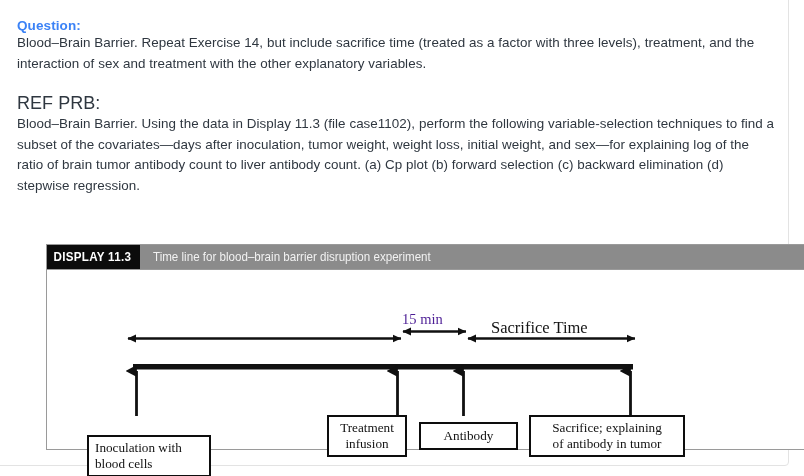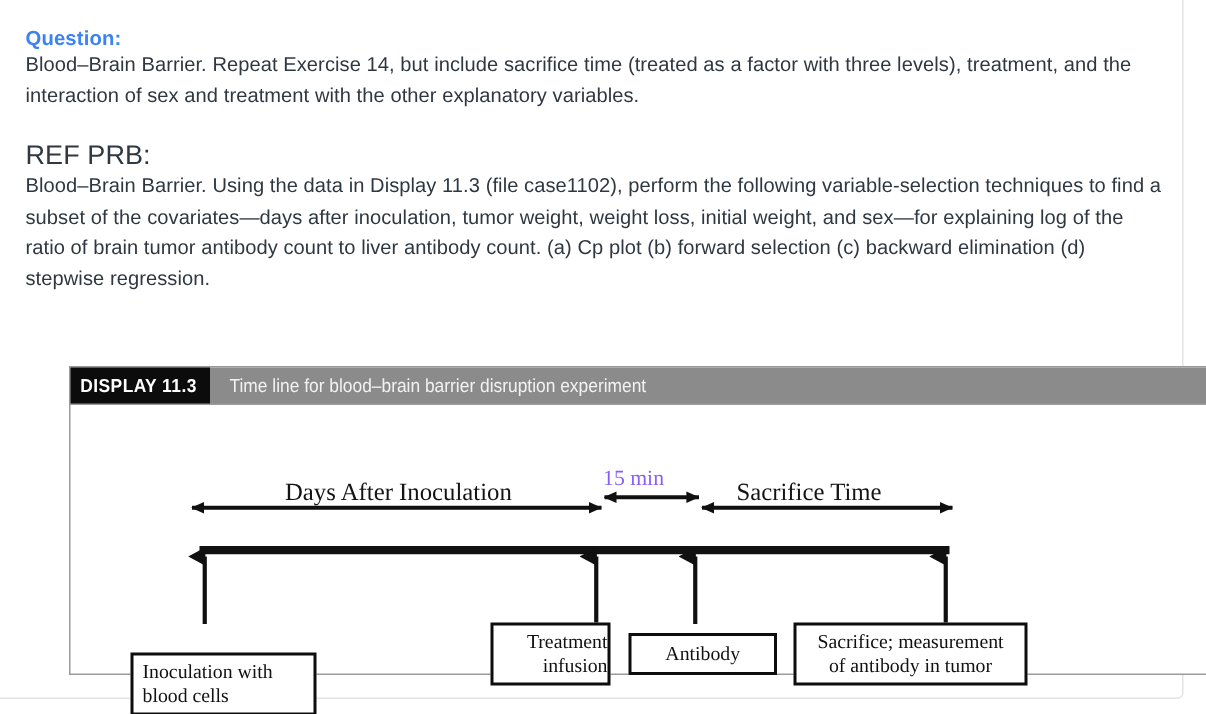--- a/index.html
+++ b/index.html
@@ -132,21 +132,21 @@
     font-family: "Liberation Serif", serif;
     font-size: 16.5px;
     color: #141414;
     white-space: nowrap;
   }
 
   .minlabel {
     position: absolute;
     font-family: "Liberation Serif", serif;
     font-size: 14.5px;
-    color: #8b5cf6;
+    color: #4c1d95;
     white-space: nowrap;
   }
 
   .evt-box {
     position: absolute;
     border: 2px solid #0d0d0d;
     background: #ffffff;
     box-sizing: border-box;
     font-family: "Liberation Serif", serif;
     font-size: 13.2px;
@@ -208,40 +208,39 @@
         <line x1="421" y1="68.5" x2="588" y2="68.5" stroke="#101010" stroke-width="2.6" marker-start="url(#ahL)" marker-end="url(#ahR)"></line>
 
         <rect x="86" y="94" width="500" height="5.5" fill="#111111"></rect>
 
         <line x1="89.5" y1="146" x2="89.5" y2="101" stroke="#101010" stroke-width="2.8" marker-end="url(#ahUp)"></line>
         <line x1="350.5" y1="146" x2="350.5" y2="101" stroke="#101010" stroke-width="2.8" marker-end="url(#ahUp)"></line>
         <line x1="416.5" y1="146" x2="416.5" y2="101" stroke="#101010" stroke-width="2.8" marker-end="url(#ahUp)"></line>
         <line x1="583.5" y1="146" x2="583.5" y2="101" stroke="#101010" stroke-width="2.8" marker-end="url(#ahUp)"></line>
       </svg>
 
-      <div class="span-label" style="left:143px; top:48px;">Days After Inoculation</div>
 
       <div class="minlabel" style="left:355px; top:41px;">15 min</div>
 
       <div class="span-label" style="left:444px; top:48px;">Sacrifice Time</div>
 
       <div class="evt-box evt-left" style="left:40px; top:145px; width:124px; height:42px;margin-top:20px;">
         <span class="ln">Inoculation with</span>
         <span class="ln">blood cells</span>
       </div>
 
-      <div class="evt-box evt-ctr" style="left:280px; top:145px; width:80px; height:42px;text-align:right;">
+      <div class="evt-box evt-ctr" style="left:280px; top:145px; width:80px; height:42px;">
         <span class="ln">Treatment</span>
         <span class="ln">infusion</span>
       </div>
 
       <div class="evt-box evt-ctr" style="left:372px; top:152px; width:99px; height:28px;">
         <span class="ln">Antibody</span>
       </div>
 
       <div class="evt-box evt-ctr" style="left:482px; top:145px; width:156px; height:42px;">
-        <span class="ln">Sacrifice; measurement</span>
+        <span class="ln">Sacrifice; explaining</span>
         <span class="ln">of antibody in tumor</span>
       </div>
 
     </div>
   </div>
 </div>
 
 </body></html>

